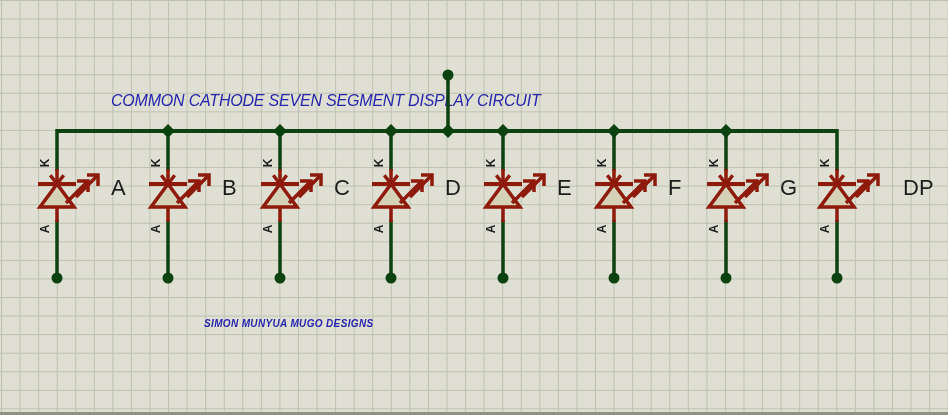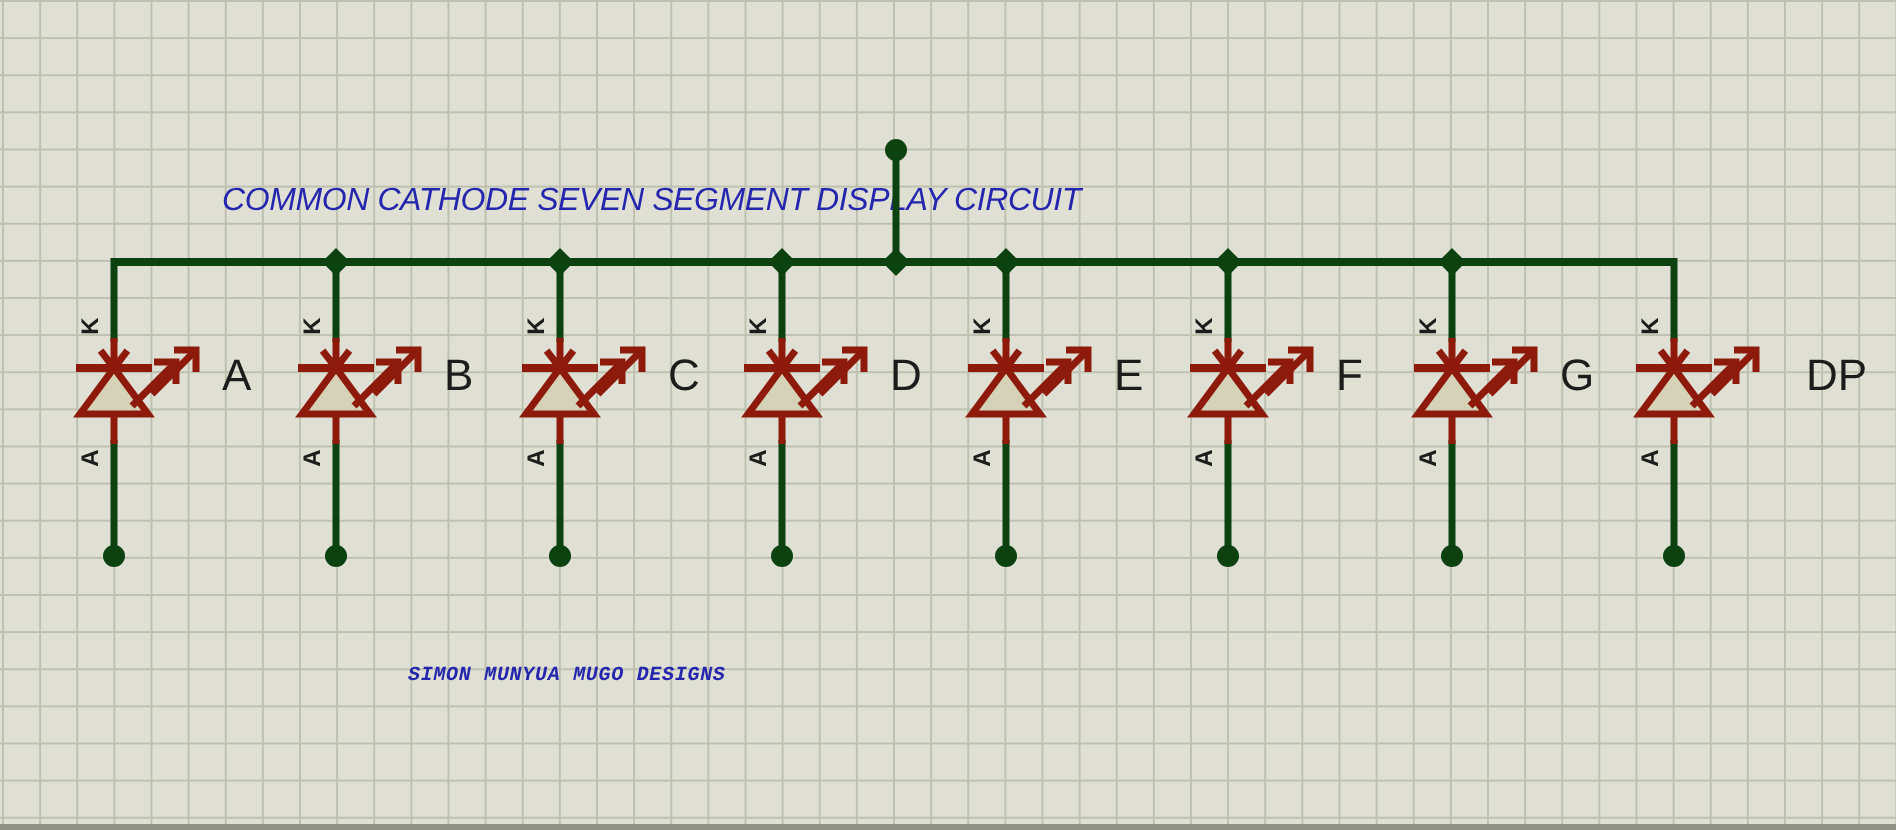--- a/index.html
+++ b/index.html
@@ -24,25 +24,24 @@
     white-space:nowrap;
     font-style:italic;
     color:#2525ae;
   }
   #schematic-title{
     left:111px;top:92px;
     font-size:16px;
     letter-spacing:-0.2px;
   }
   #designer-credit{
-    left:204px;top:333px;
+    left:204px;top:318px;
     font-size:10px;
     font-weight:bold;
     letter-spacing:0.35px;
-    font-family:Liberation Mono, monospace;
   }
   .seg-label{
     position:absolute;
     top:176px;
     font-size:22px;
     color:#1c1c1c;
     white-space:nowrap;
     line-height:1.1;
   }
   .pin-label{

